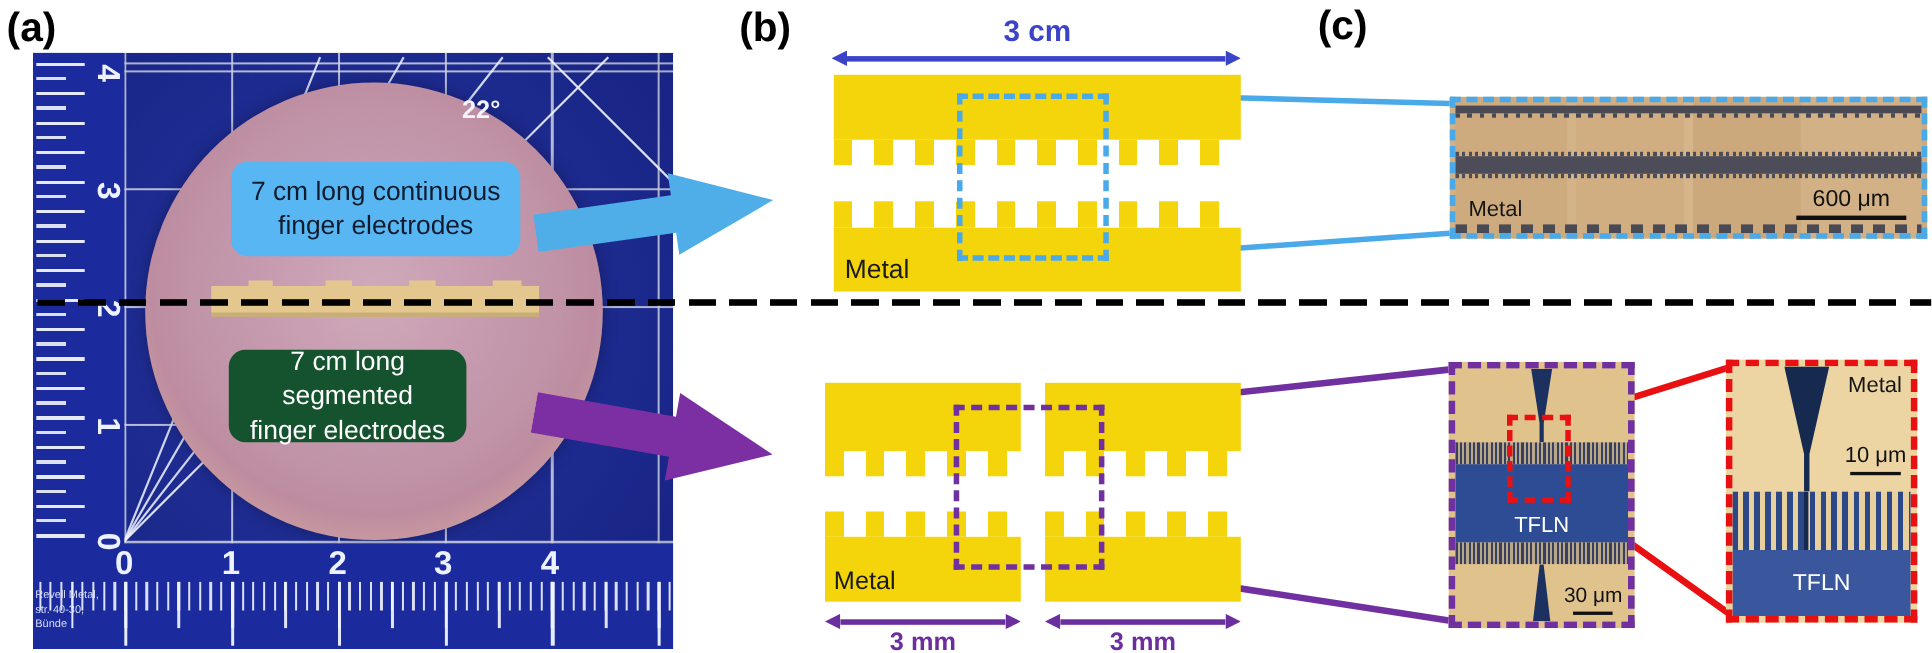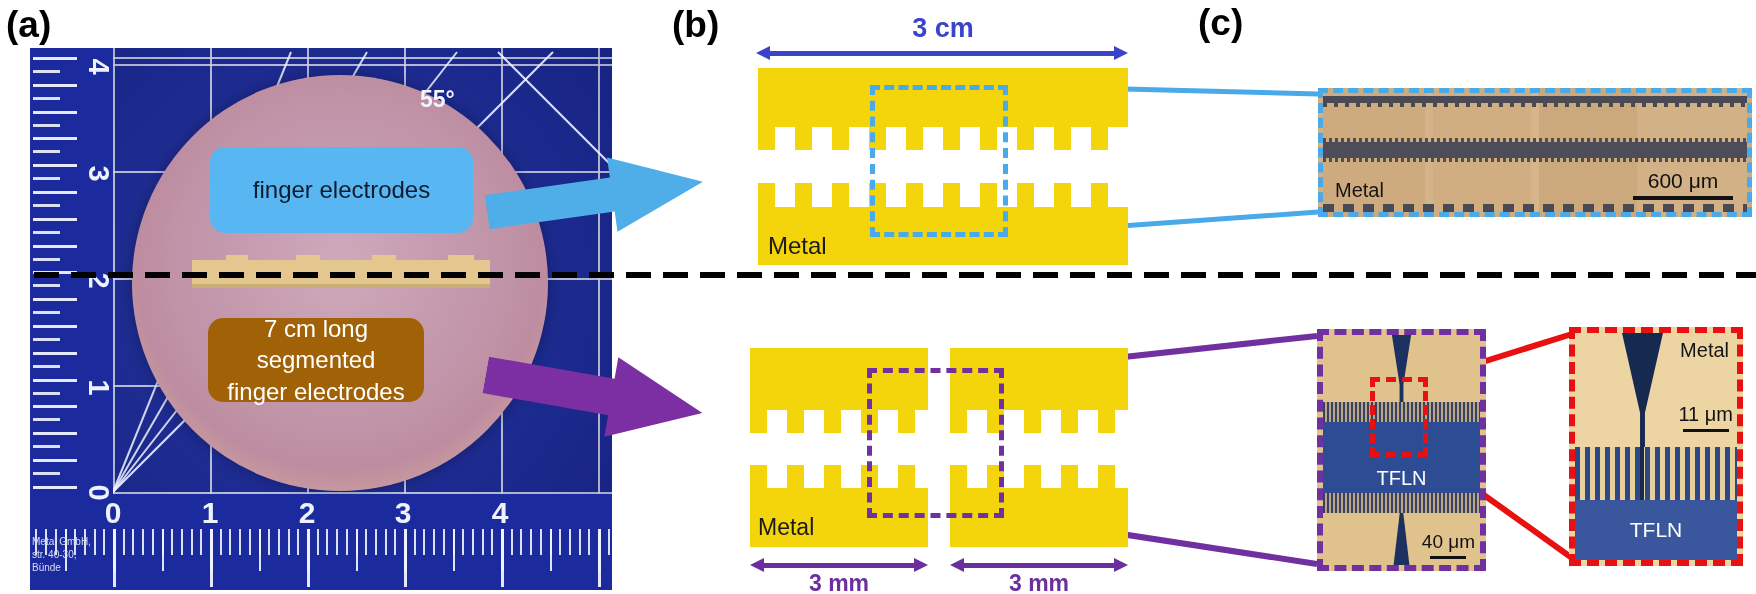--- a/index.html
+++ b/index.html
@@ -19,21 +19,21 @@
   .wafer{position:absolute;left:102px;top:27px;width:416px;height:416px;border-radius:50%;
        background:radial-gradient(circle at 50% 46%, #cfaabb 0%, #c79cb0 30%, #c093a7 55%,
                   #bd8ca0 66%, #cb9d9f 77%, #c2ab9f 85%, #b0a299 91%, #948a82 97%, #887f78 100%);
        box-shadow:0 0 14px rgba(0,0,20,.35);}
   .gold{position:absolute;left:162px;top:212px;width:298px;height:28px;background:#e3c78e;
         box-shadow:inset 0 -4px 0 rgba(120,95,40,.25);}
   .gold i{position:absolute;top:-5px;height:6px;background:#e3c78e;}
   .tag{position:absolute;display:flex;flex-direction:column;justify-content:center;align-items:center;
        border-radius:15px;text-align:center;font-size:24px;line-height:1.3;}
   .tag.blue{left:180px;top:99px;width:263px;height:86px;background:#58b7f2;color:#101b2d;}
-  .tag.purple{left:178px;top:270px;width:216px;height:84px;background:#a16207;color:#fff;}
+  .tag.purple{left:178px;top:270px;width:216px;height:84px;background:#14532d;color:#fff;}
   .angle{position:absolute;left:390px;top:38px;color:#f2f4ff;font-size:23px;font-weight:bold;}
   .lcover{position:absolute;left:0;top:0;width:83px;height:542px;background:#1b2b9d;}
   .lcover .tl{position:absolute;left:3px;top:9px;width:44px;height:446px;
        background:repeating-linear-gradient(to bottom, rgba(240,244,255,.95) 0 3px, rgba(0,0,0,0) 3px 26.8px);}
   .lcover .ts{position:absolute;left:3px;top:22px;width:27px;height:430px;
        background:repeating-linear-gradient(to bottom, rgba(240,244,255,.9) 0 3px, rgba(0,0,0,0) 3px 26.8px);}
   .bcover{position:absolute;left:0;top:446px;width:582px;height:96px;background:#1b2b9d;}
   .bticks{position:absolute;left:0;width:582px;top:481px;
        background-position:83px 0;background-repeat:repeat-x;}
   .bt-s{height:26px;background-image:repeating-linear-gradient(to right, rgba(240,244,255,.9) 0 2px, rgba(0,0,0,0) 2px 9.7px);}
@@ -138,28 +138,29 @@
     <div class="wafer"></div>
 
     <div class="gold">
       <i style="left:34px;width:22px;"></i>
       <i style="left:104px;width:24px;"></i>
       <i style="left:180px;width:24px;"></i>
       <i style="left:256px;width:26px;"></i>
     </div>
 
     <div class="tag blue">
+      <span>7 cm long continuous</span>
       <span>finger electrodes</span>
     </div>
     <div class="tag purple">
       <span>7 cm long segmented</span>
       <span>finger electrodes</span>
     </div>
 
-    <span class="angle">55°</span>
+    <span class="angle">22°</span>
 
     <div class="lcover">
       <i class="tl" style="position:absolute;"></i>
       <i class="ts" style="position:absolute;"></i>
     </div>
     <div class="bcover"></div>
     <div class="bticks bt-s"></div>
     <div class="bticks bt-m"></div>
     <div class="bticks bt-t"></div>
 
@@ -169,21 +170,21 @@
     <span class="ynum" style="left:55px;top:323px;">1</span>
     <span class="ynum" style="left:55px;top:428px;">0</span>
 
     <span class="xnum" style="left:63px;top:448px;">0</span>
     <span class="xnum" style="left:160px;top:448px;">1</span>
     <span class="xnum" style="left:257px;top:448px;">2</span>
     <span class="xnum" style="left:353px;top:448px;">3</span>
     <span class="xnum" style="left:450px;top:448px;">4</span>
 
     <div class="brand">
-      <div>Metal GmbH,</div>
+      <div>Revell Metal,</div>
       <div>str. 40-30,</div>
       <div>Bünde</div>
     </div>
   </div>
 
   <div class="divider"></div>
 
   <div class="bigarrow cyan"></div>
   <div class="bigarrow purp"></div>
 
@@ -255,33 +256,33 @@
     </div>
     <div class="row-fingers" style="height:20px;"></div>
     <div class="row-tfln" style="height:71px;">
       <span class="tfln-text" style="margin-bottom:3px;">TFLN</span>
     </div>
     <div class="row-fingers" style="height:20px;"></div>
     <div class="row-tan" style="flex:1;">
       <div class="wedge" style="left:50%;margin-left:-11px;width:22px;height:52px;
            clip-path:polygon(42% 0,58% 0,86% 100%,14% 100%);"></div>
       <div class="scalebar" style="right:5px;bottom:6px;font-size:19px;">
-        <span>40 μm</span>
+        <span>30 μm</span>
         <div class="bar" style="width:36px;height:3px;"></div>
       </div>
     </div>
     <div class="redbox"></div>
   </div>
 
   <div class="micro zoomr">
     <div class="zr-tan">
       <div class="zr-wedge"></div>
       <span class="micro-metal" style="top:6px;right:8px;font-size:20px;">Metal</span>
       <div class="scalebar" style="right:4px;top:70px;font-size:20px;">
-        <span>11 μm</span>
+        <span>10 μm</span>
         <div class="bar" style="width:46px;height:3px;"></div>
       </div>
     </div>
     <div class="zr-fingers">
       <div class="zr-fline"></div>
     </div>
     <div class="zr-tfln">
       <span class="tfln-text" style="font-size:21px;">TFLN</span>
     </div>
   </div>

